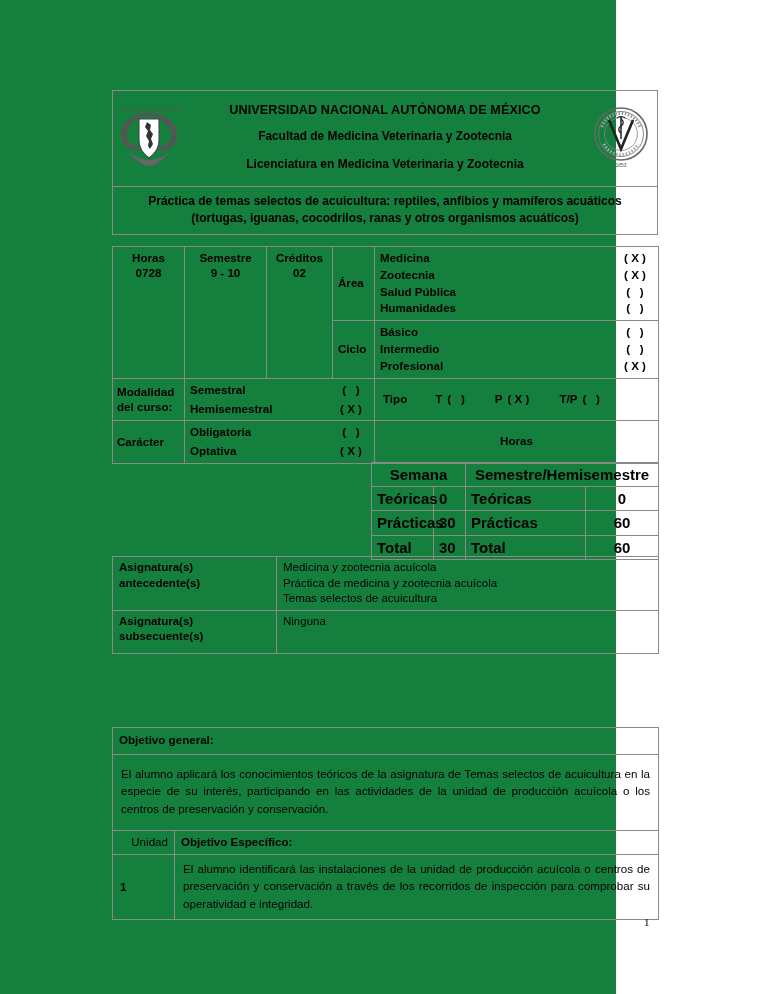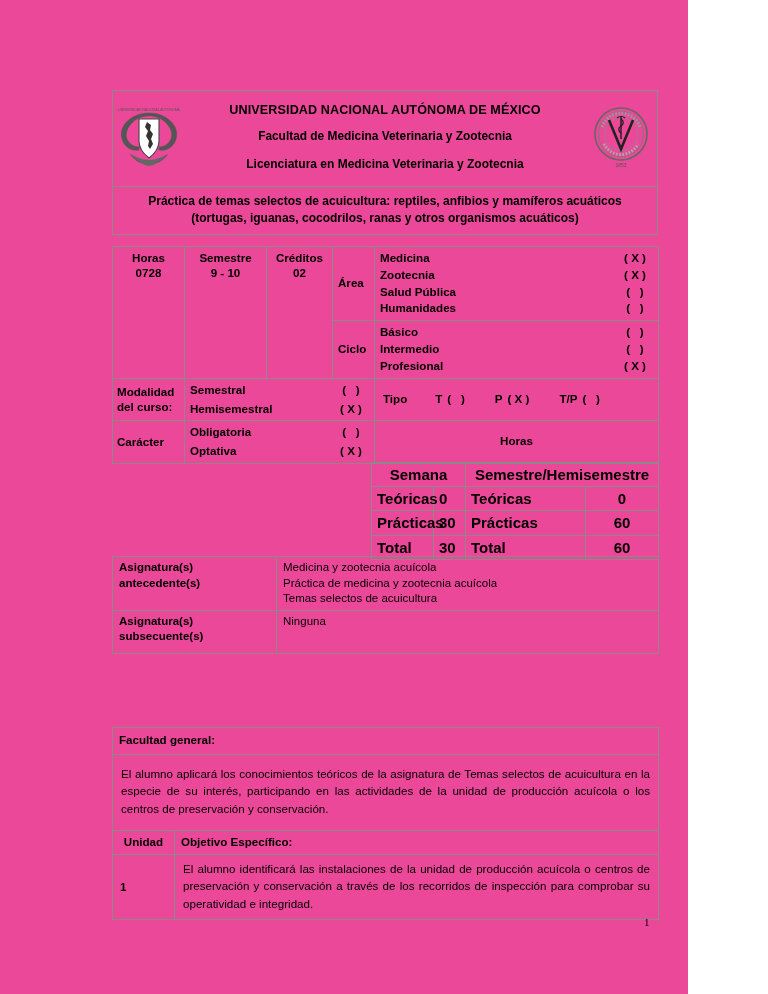--- a/index.html
+++ b/index.html
@@ -11,23 +11,23 @@
     width: 768px;
     height: 994px;
     font-family: "Liberation Sans", sans-serif;
     color: #000000;
     position: relative;
     overflow: hidden;
   }
   .page {
     position: absolute;
     left: 0; top: 0;
-    width: 688px;
+    width: 616px;
     height: 994px;
-    background: #ec4899;
+    background: #15803d;
   }
 
   
   table {
     border-collapse: collapse;
     table-layout: fixed;
   }
   table td, table th {
     border: 1px solid #8a8a8a;
     padding: 0;
@@ -168,22 +168,22 @@
     text-align: justify;
     line-height: 1.5;
     font-size: 11.6px;
   }
   .obj-esp-head {
     text-align: center;
     font-weight: bold;
     padding: 5px 0 6px 0;
   }
   .u-head {
-    font-weight: bold;
-    text-align: center;
+    font-weight: normal;
+    text-align: right;
     padding: 4px 6px;
   }
   .u-head-left {
     font-weight: bold;
     text-align: left;
     padding: 4px 6px;
   }
   .u-num {
     font-weight: bold;
     text-align: left;
@@ -427,21 +427,21 @@
   </tbody>
     </table>
 
   <table class="doc-block" id="objetivo-table">
     <colgroup>
         <col style="width:62px">
         <col style="width:484px">
       </colgroup>
     <tbody>
         <tr>
-      <td class="obj-head" colspan="2">Facultad general:</td>
+      <td class="obj-head" colspan="2">Objetivo general:</td>
     </tr>
     <tr>
       <td class="obj-body" colspan="2" style="border-top:none">El alumno aplicará los conocimientos teóricos de la asignatura de Temas selectos de acuicultura en la especie de su interés, participando en las actividades de la unidad de producción acuícola o los centros de preservación y conservación.</td>
     </tr>
     <tr>
       <td class="u-head">Unidad</td>
       <td class="u-head-left">Objetivo Específico:</td>
     </tr>
     <tr>
       <td class="u-num">1</td>

